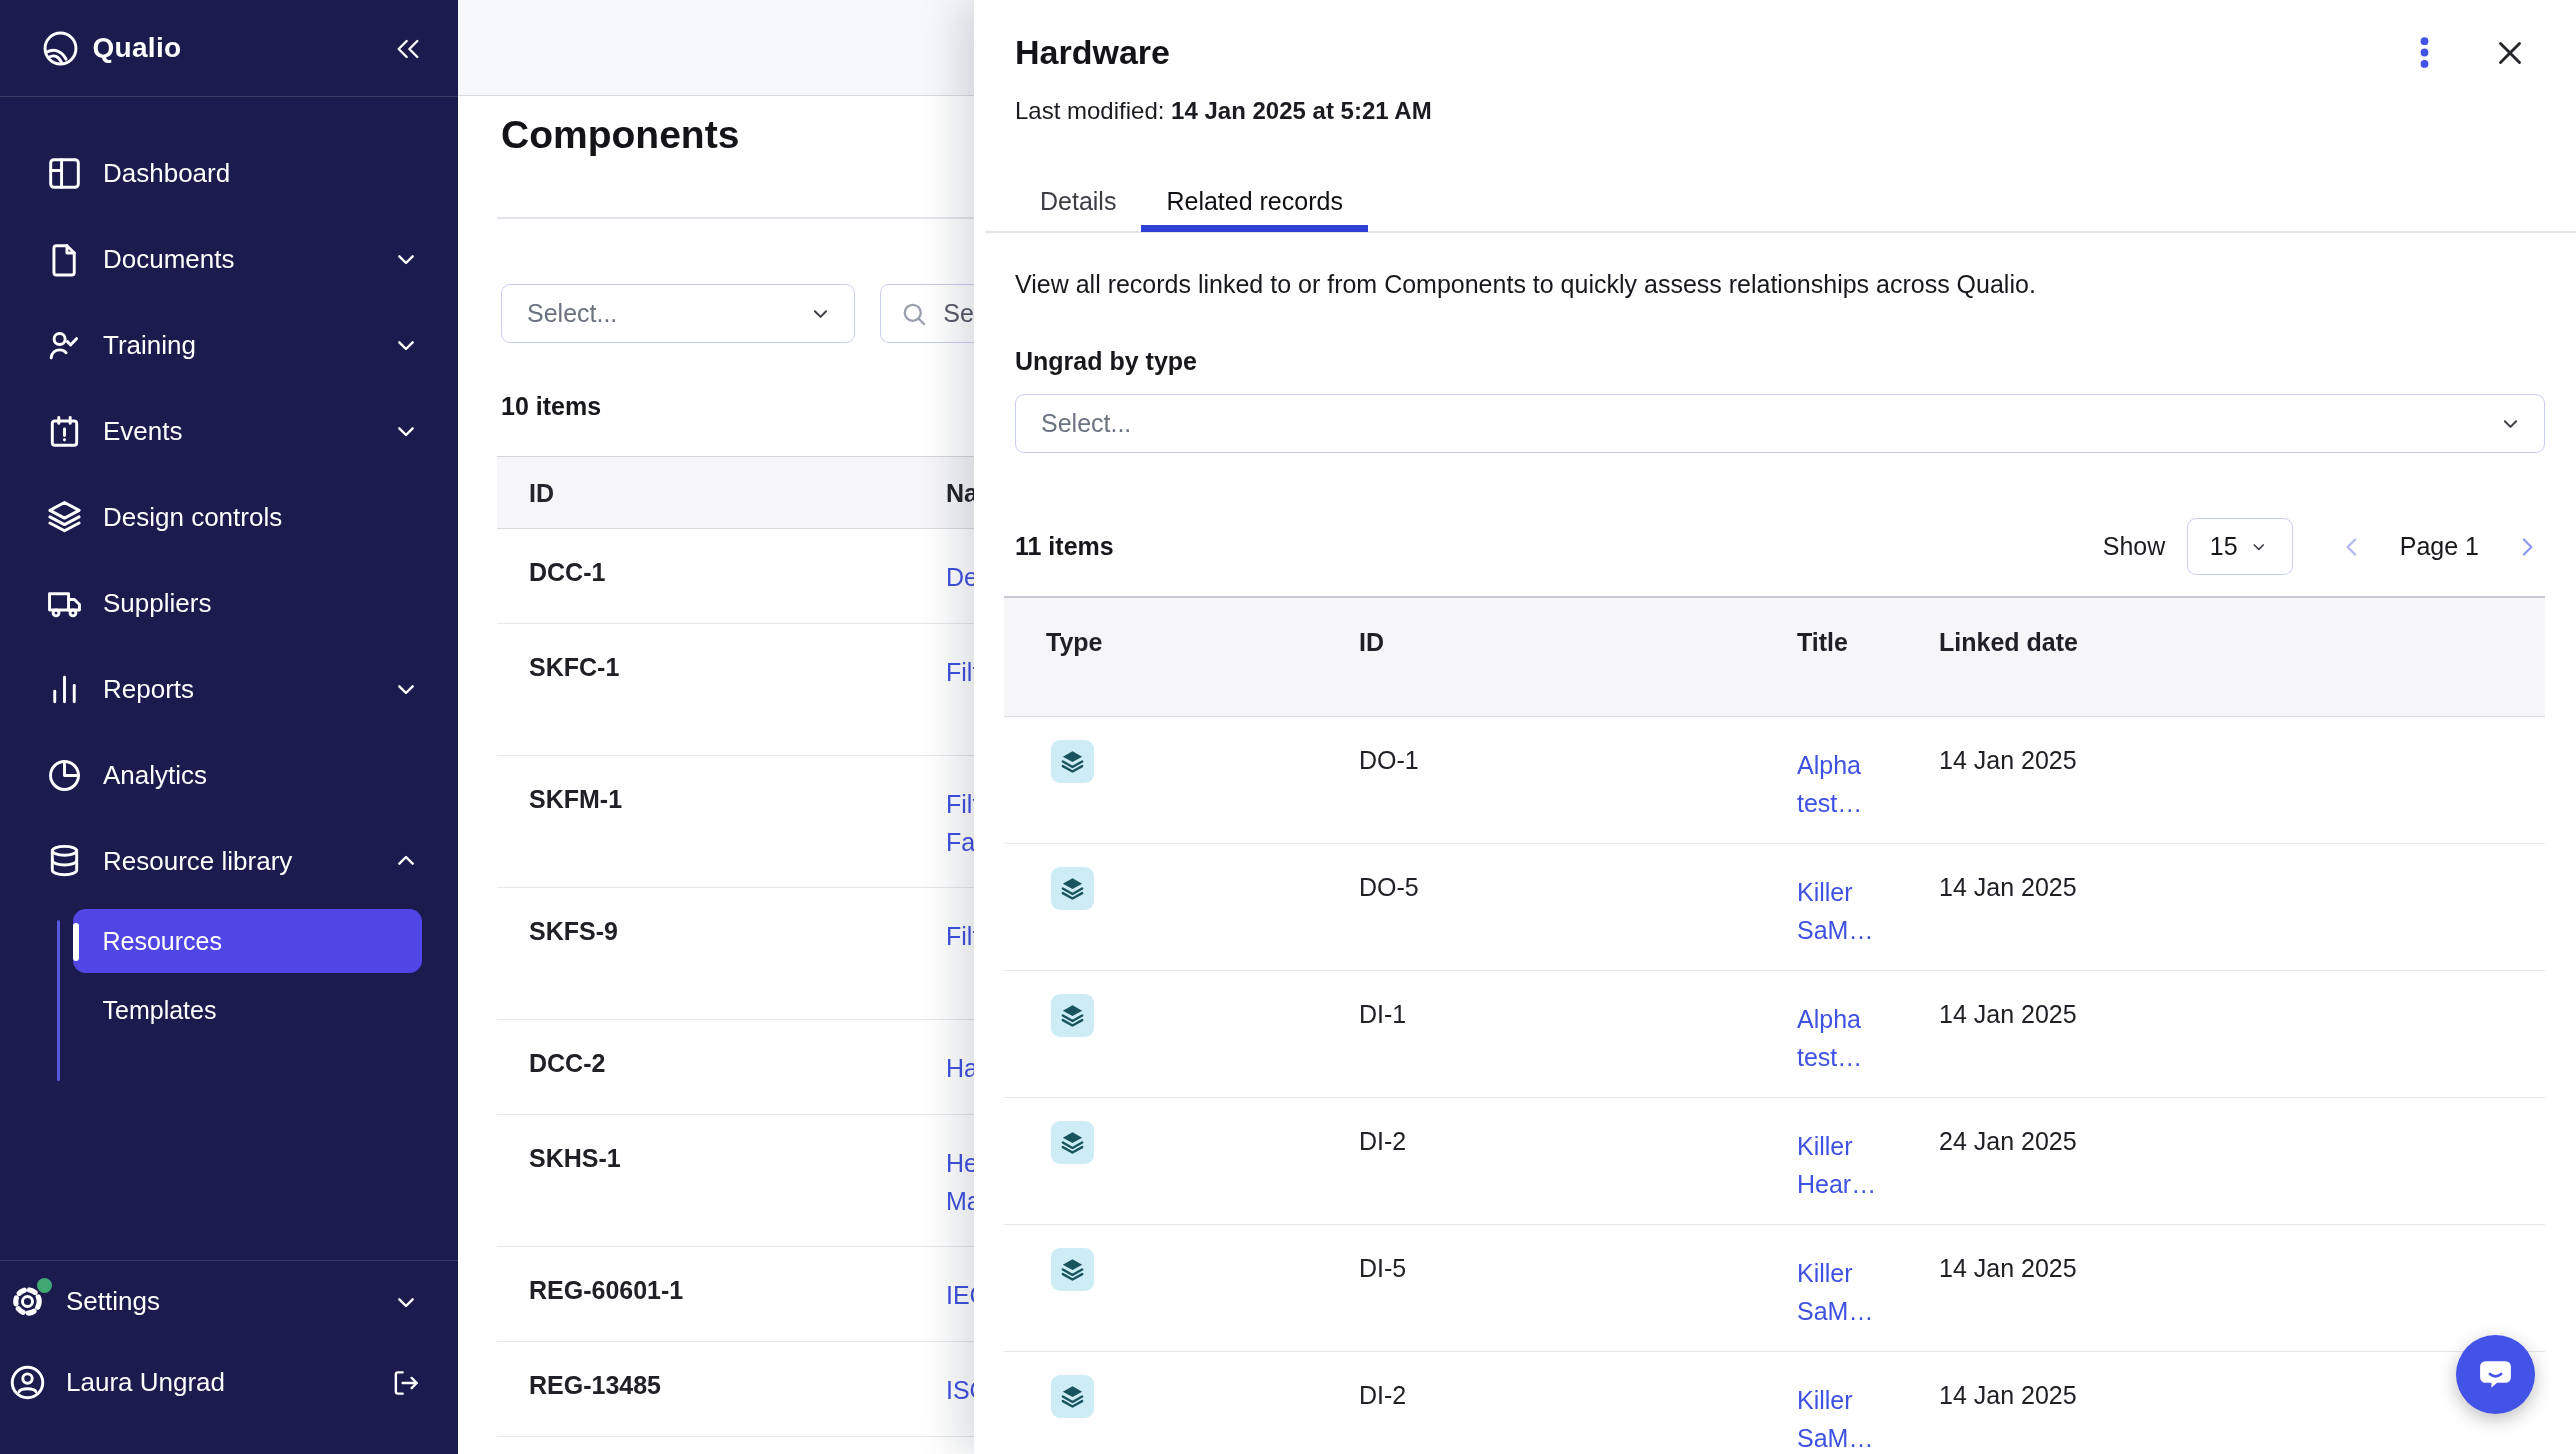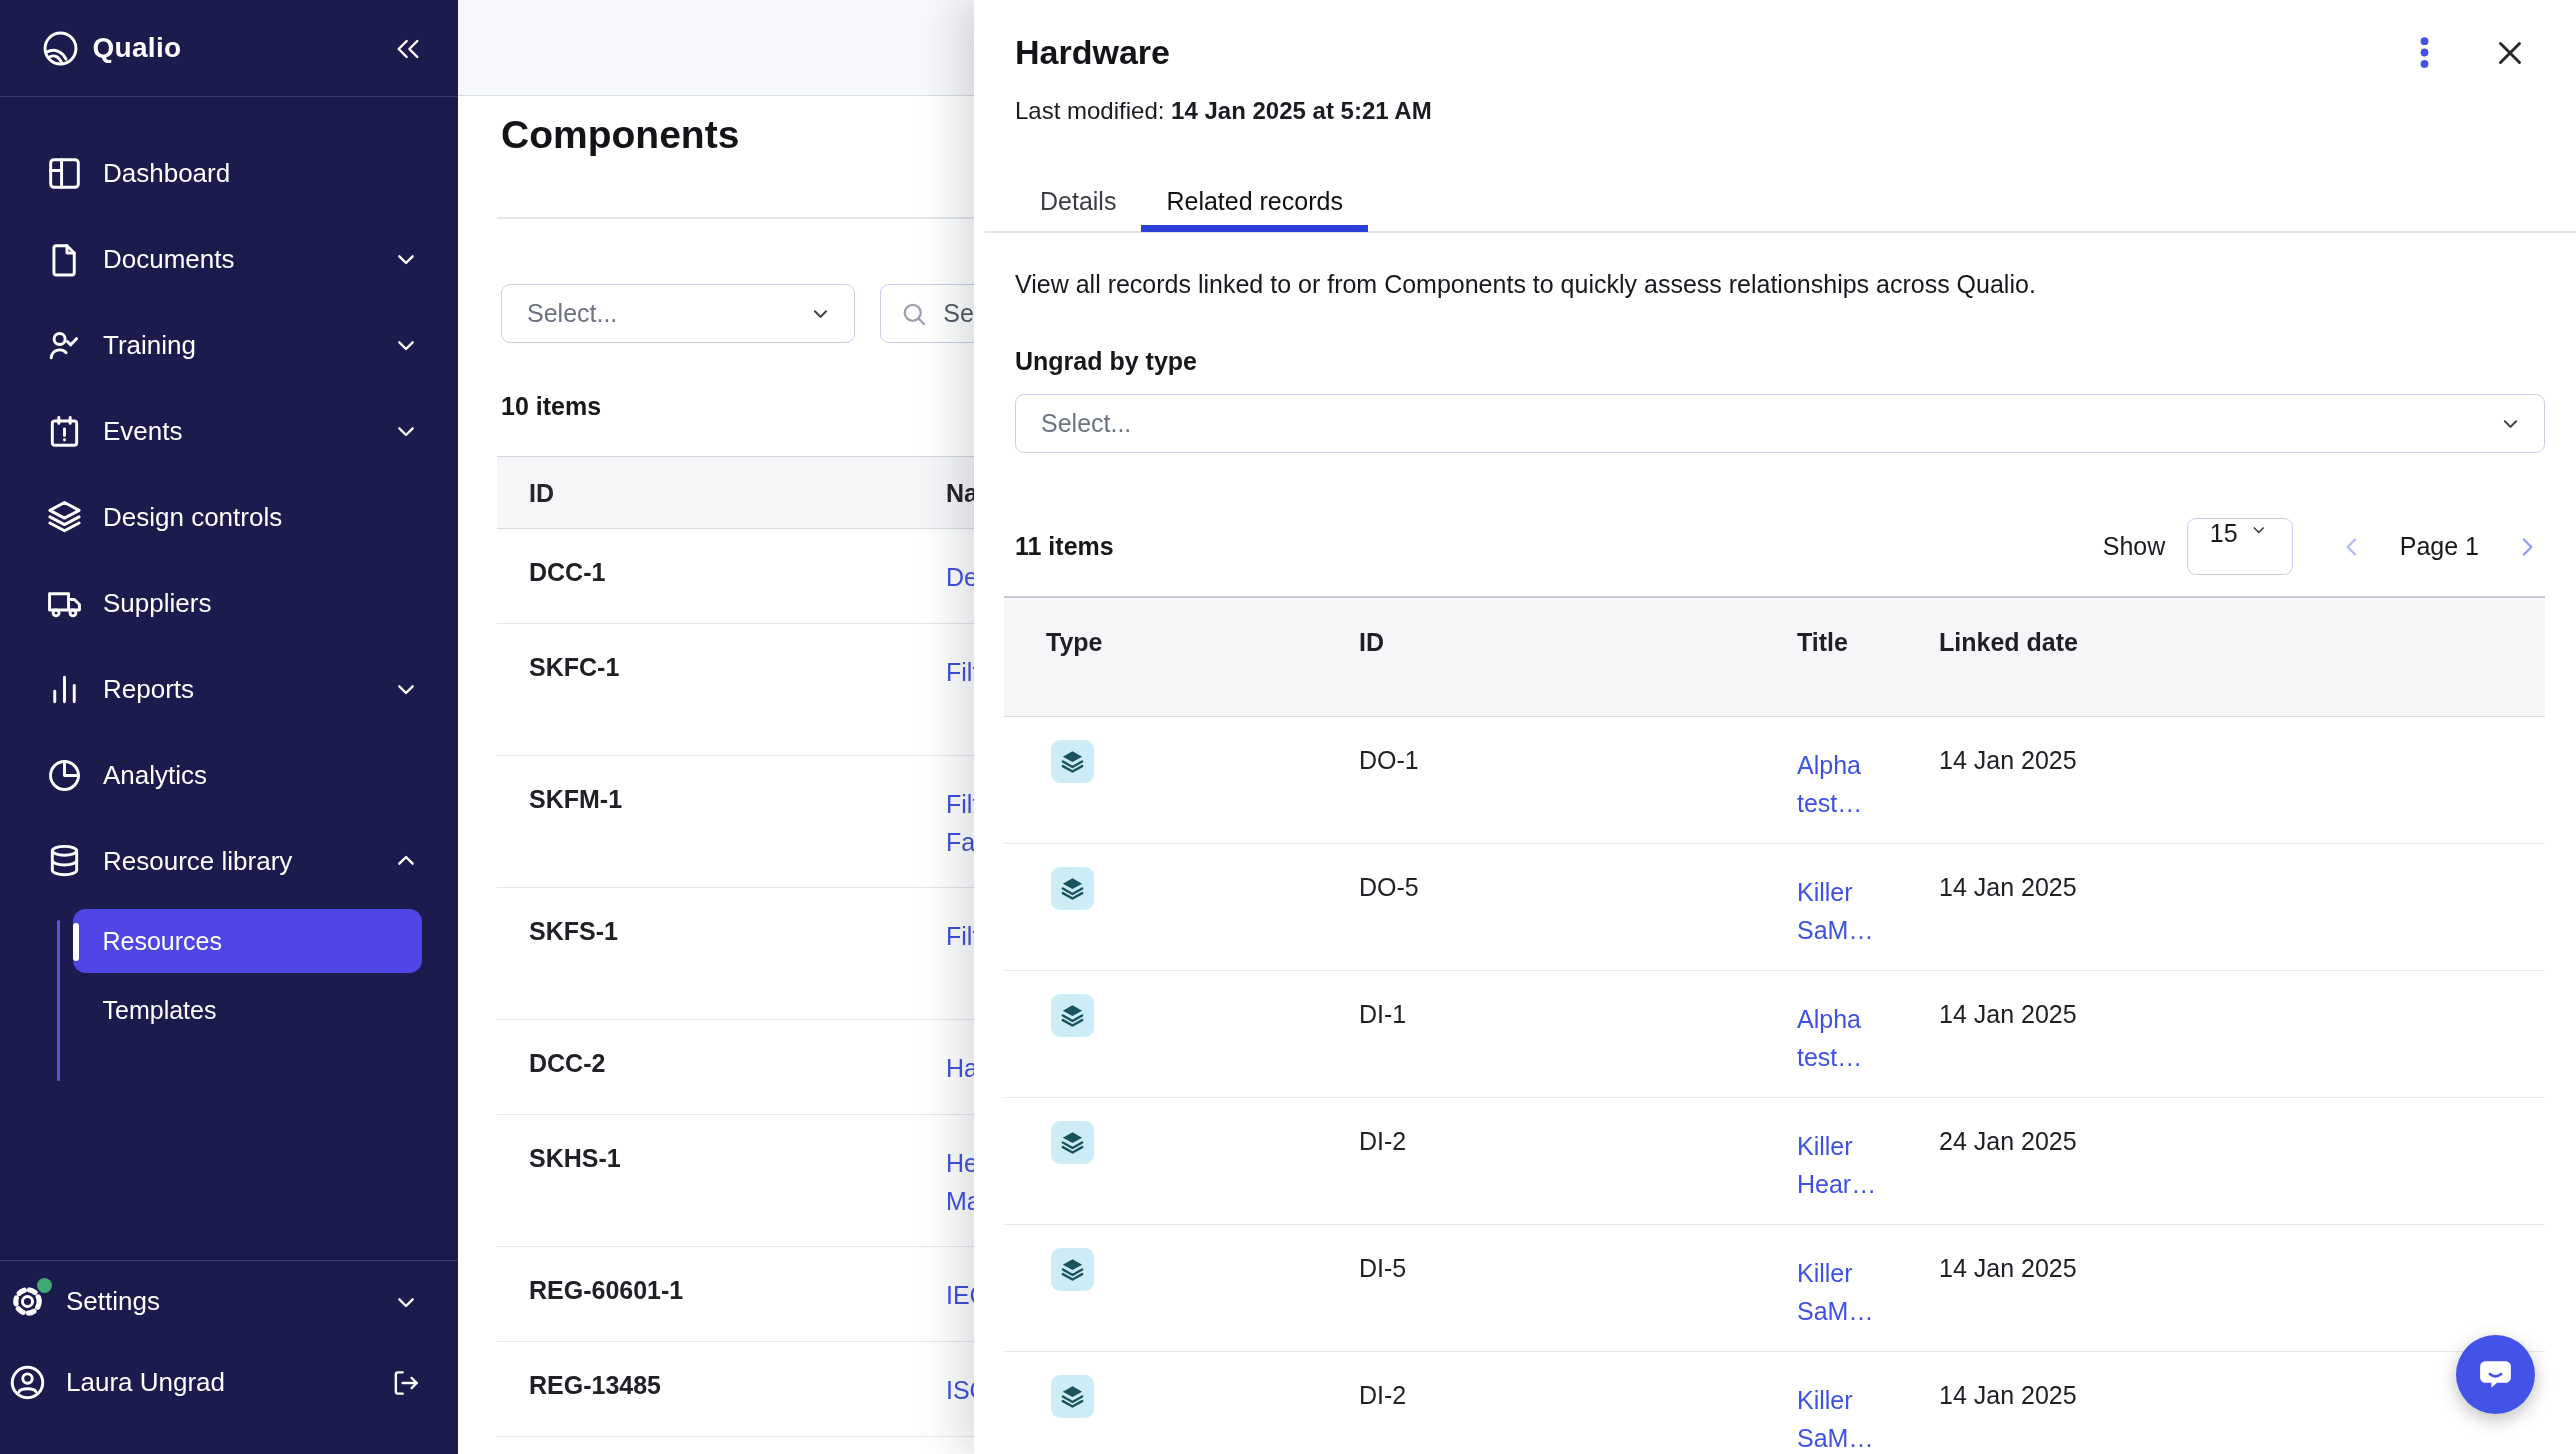--- a/index.html
+++ b/index.html
@@ -61,21 +61,21 @@
   .tab { position:relative; padding:0 25px; height:52px; line-height:52px; font-size:25px; color:#3c3c44; cursor:pointer; }
   .tab.active { color:#0f0f14; font-weight:500; }
   .tab.active::after { content:""; position:absolute; left:0; right:0; bottom:-5.4px; height:7.2px; background:#2c3fd6; z-index:2; }
   .tabs-divider { position:absolute; left:10.7px; right:0; top:231px; height:1.8px; background:#e3e4e9; }
   .d-desc { position:absolute; left:41px; top:270px; font-size:25px; color:#17171d; }
   .d-filter-label { position:absolute; left:41px; top:347px; font-size:25px; font-weight:600; color:#17171c; }
   .d-select { left:41px; top:394px; right:31px; height:59px; }
   .d-itemsrow { position:absolute; left:41px; right:31px; top:517px; height:59px; display:flex; align-items:center; }
   .d-items-count { font-size:25px; font-weight:700; color:#17171c; flex:1; }
   .show-label { font-size:25px; color:#1b1b22; margin-right:21.5px; }
-  .pagesize { width:106px; height:57px; border:1.8px solid #c9cdf2; border-radius:9px; display:flex; align-items:flex-start; justify-content:center; gap:10.7px; font-size:25px; color:#17171c; cursor:pointer; }
+  .pagesize { width:106px; height:57px; border:1.8px solid #c9cdf2; border-radius:9px; display:flex; align-items:center; justify-content:center; gap:10.7px; font-size:25px; color:#17171c; cursor:pointer; }
   .pg-prev { margin-left:41px; }
   .pg-next { margin-left:30px; }
   .pg-chev { background:none; border:none; cursor:pointer; width:36px; height:36px; display:flex; align-items:center; justify-content:center; }
   .page-label { margin-left:30px; font-size:25px; color:#17171c; }
   .d-table { position:absolute; left:30px; width:1541px; top:596px; }
   .d-head { position:relative; height:121px; background:#f6f6f9; border-top:2.7px solid #c7c9d2; border-bottom:1.8px solid #dcdde2; }
   .d-head span { position:absolute; top:30px; font-size:25px; font-weight:600; color:#1f1f26; }
   .dc-type { left:42px; } .dc-id { left:355px; } .dc-title { left:793px; } .dc-date { left:935px; }
   .d-row { position:relative; height:127px; border-bottom:1.8px solid #e6e7eb; }
   .type-chip { position:absolute; left:47px; top:23px; width:43px; height:43px; border-radius:9px; background:#cdecf5; display:flex; align-items:center; justify-content:center; }
@@ -277,21 +277,21 @@
             <span class="m-id">SKFC-1</span>
             <a class="m-name">Filt Ma</a>
           </div>
 
           <div class="m-row tall">
             <span class="m-id">SKFM-1</span>
             <a class="m-name">Filt Fac</a>
           </div>
 
           <div class="m-row tall">
-            <span class="m-id">SKFS-1</span>
+            <span class="m-id">SKFS-9</span>
             <a class="m-name">Filt Ma</a>
           </div>
 
           <div class="m-row">
             <span class="m-id">DCC-2</span>
             <a class="m-name">Har</a>
           </div>
 
           <div class="m-row tall">
             <span class="m-id">SKHS-1</span>

